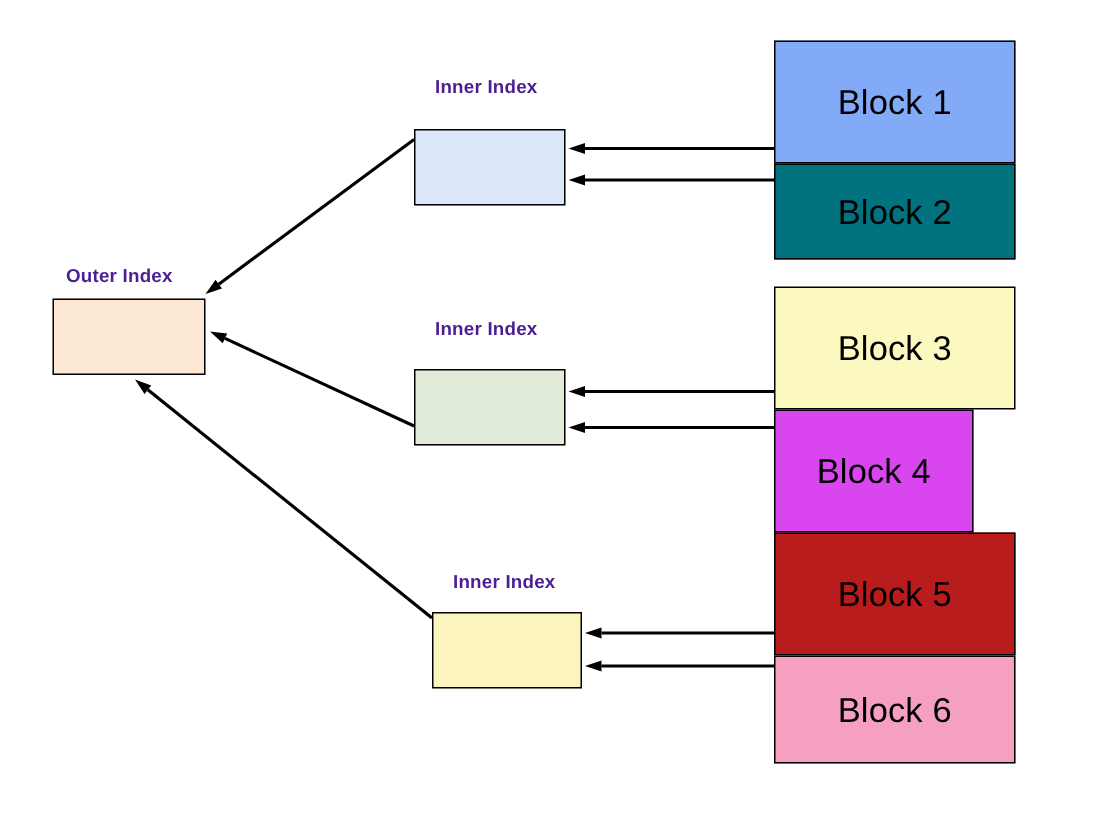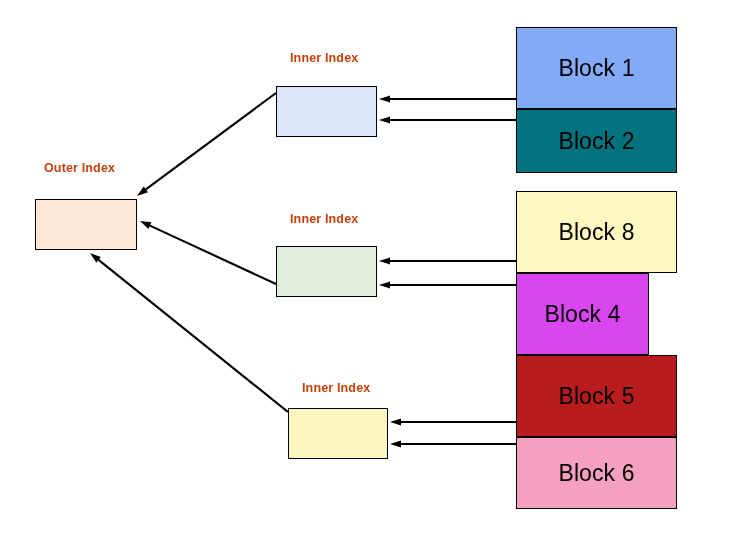--- a/index.html
+++ b/index.html
@@ -31,21 +31,21 @@
     justify-content: center;
     font-size: 23px;
     color: #000000;
     font-family: "Liberation Sans", sans-serif;
     letter-spacing: 0.1px;
   }
   .caption {
     position: absolute;
     font-size: 12.5px;
     font-weight: bold;
-    color: #c2410c;
+    color: #4c1d95;
     white-space: nowrap;
     font-family: "Liberation Sans", sans-serif;
     letter-spacing: 0.15px;
   }
   #arrow-layer {
     position: absolute;
     left: 0;
     top: 0;
     width: 746px;
     height: 560px;
@@ -90,33 +90,33 @@
         <line x1="276" y1="284" x2="149.9810994319942" y2="225.62359753099733" stroke="#000000" stroke-width="2.1"></line>
         <polygon points="140,221 151.49427680577514,222.35705589870832 148.46792205821328,228.89013916328634" fill="#000000"></polygon>
       </g>
       <g>
         <line x1="288" y1="412" x2="98.57686399289082" y2="259.8874816912608" stroke="#000000" stroke-width="2.1"></line>
         <polygon points="90,253 100.83094891003073,257.0805080208602 96.32277907575092,262.6944553616614" fill="#000000"></polygon>
       </g>
     </svg>
 
   <div class="box" id="outer-index-box" style="left: 35px; top: 199px; width: 102px; height: 51px; background: rgb(252, 232, 213);"></div>
-  <div class="caption" id="outer-index-label" style="left: 44px; top: 161px;">Outer Index</div>
+  <div class="caption" id="outer-index-label" style="left: 44px; top: 177px;">Outer Index</div>
 
   <div id="inner-index-group">
       <div class="box" style="left: 276px; top: 86px; width: 101px; height: 51px; background: rgb(219, 231, 248);"></div>
       <div class="caption" style="left: 290px; top: 51px;">Inner Index</div>
       <div class="box" style="left: 276px; top: 246px; width: 101px; height: 51px; background: rgb(226, 236, 219);"></div>
       <div class="caption" style="left: 290px; top: 212px;">Inner Index</div>
       <div class="box" style="left: 288px; top: 408px; width: 100px; height: 51px; background: rgb(252, 244, 189);"></div>
       <div class="caption" style="left: 302px; top: 381px;">Inner Index</div>
     </div>
 
   <div id="block-group">
       <div class="block" style="left: 516px; top: 27px; width: 161px; height: 82px; background: rgb(130, 170, 247);">Block 1</div>
       <div class="block" style="left: 516px; top: 109px; width: 161px; height: 64px; background: rgb(0, 115, 127);">Block 2</div>
-      <div class="block" style="left: 516px; top: 191px; width: 161px; height: 82px; background: rgb(251, 248, 192);">Block 8</div>
+      <div class="block" style="left: 516px; top: 191px; width: 161px; height: 82px; background: rgb(251, 248, 192);">Block 3</div>
       <div class="block" style="left: 516px; top: 273px; width: 133px; height: 82px; background: #d946ef;">Block 4</div>
       <div class="block" style="left: 516px; top: 355px; width: 161px; height: 82px; background: #b91c1c;">Block 5</div>
       <div class="block" style="left: 516px; top: 437px; width: 161px; height: 72px; background: rgb(245, 160, 192);">Block 6</div>
     </div>
 
 </div>
 
 </body></html>

